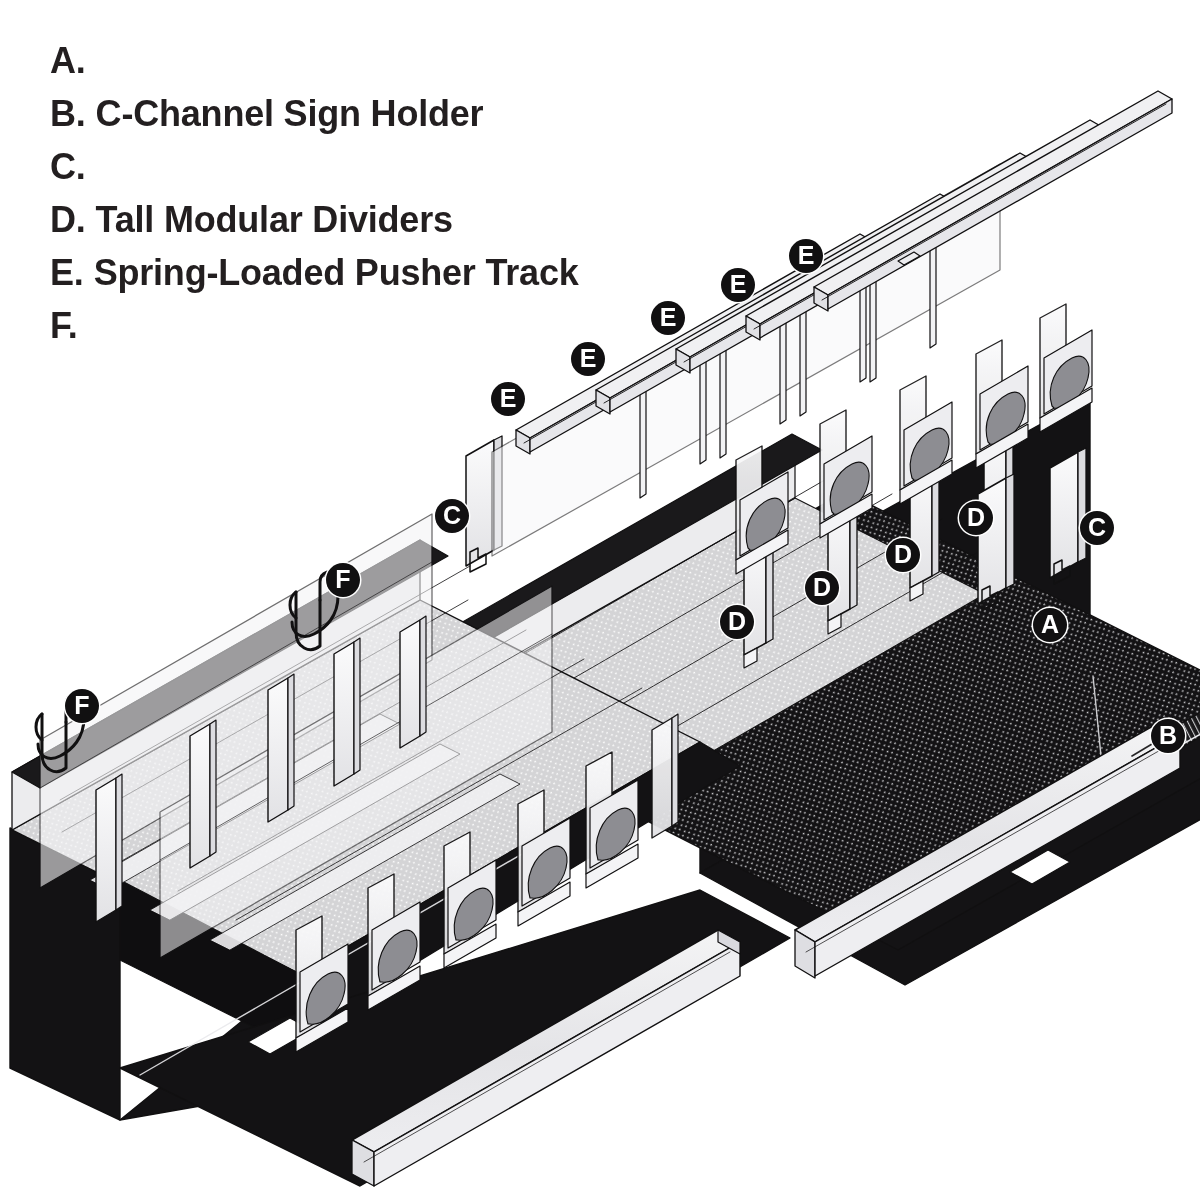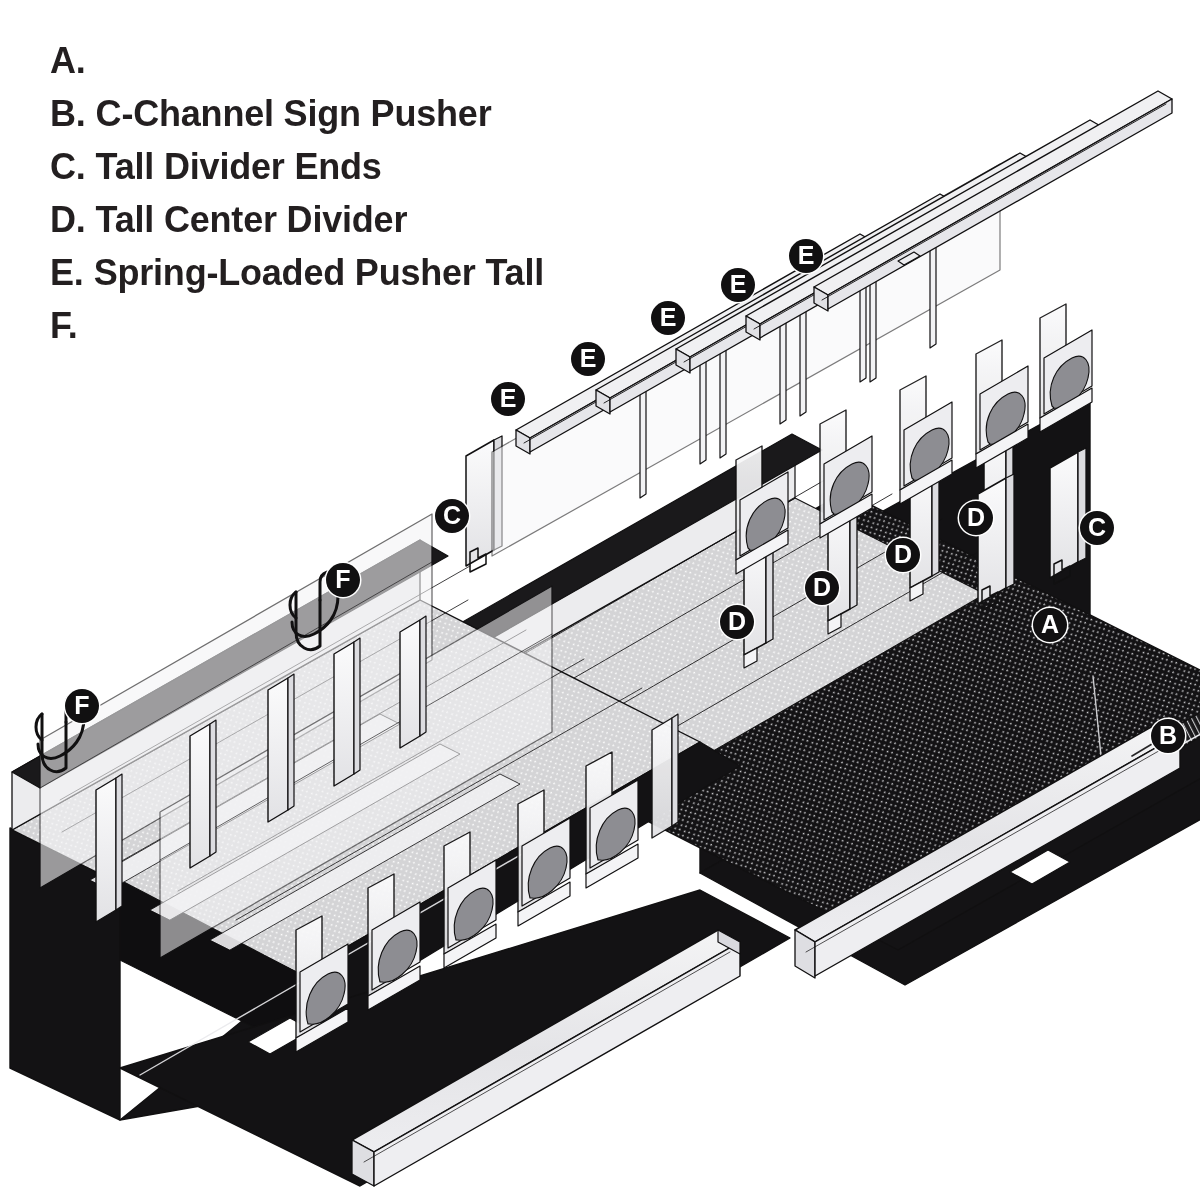--- a/index.html
+++ b/index.html
@@ -40,33 +40,32 @@
 <body>
 
 <div id="stage">
 
   <div id="legend">
     <div class="legend-row">
       <span class="legend-key">A.</span>
     </div>
     <div class="legend-row">
       <span class="legend-key">B.</span>
-      <span class="legend-label">C-Channel Sign Pusher</span>
+      <span class="legend-label">C-Channel Sign Holder</span>
     </div>
     <div class="legend-row">
       <span class="legend-key">C.</span>
-      <span class="legend-label">Tall Divider Ends</span>
     </div>
     <div class="legend-row">
       <span class="legend-key">D.</span>
-      <span class="legend-label">Tall Center Divider</span>
+      <span class="legend-label">Tall Modular Dividers</span>
     </div>
     <div class="legend-row">
       <span class="legend-key">E.</span>
-      <span class="legend-label">Spring-Loaded Pusher Tall</span>
+      <span class="legend-label">Spring-Loaded Pusher Track</span>
     </div>
     <div class="legend-row">
       <span class="legend-key">F.</span>
     </div>
   </div>
 
   <svg id="art" viewBox="0 0 1200 1200">
     <defs>
       <pattern id="perfDark" width="7" height="7" patternUnits="userSpaceOnUse" patternTransform="rotate(-27)">
         <rect width="7" height="7" fill="#131214"></rect>

